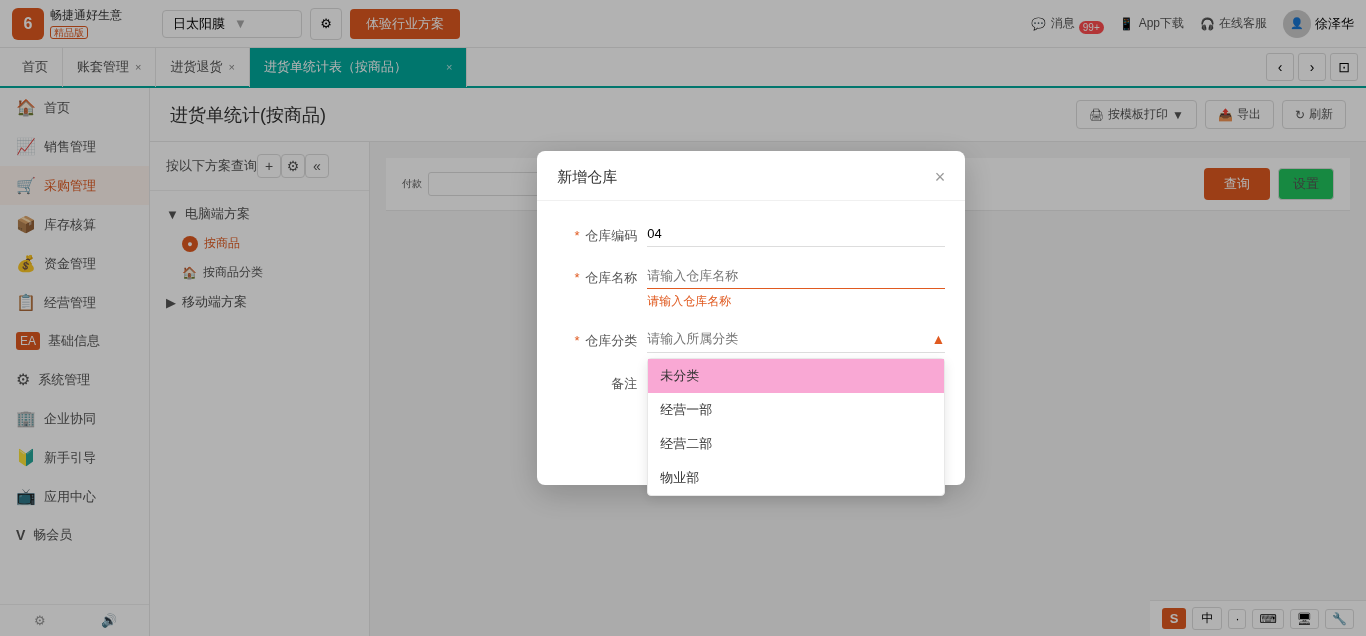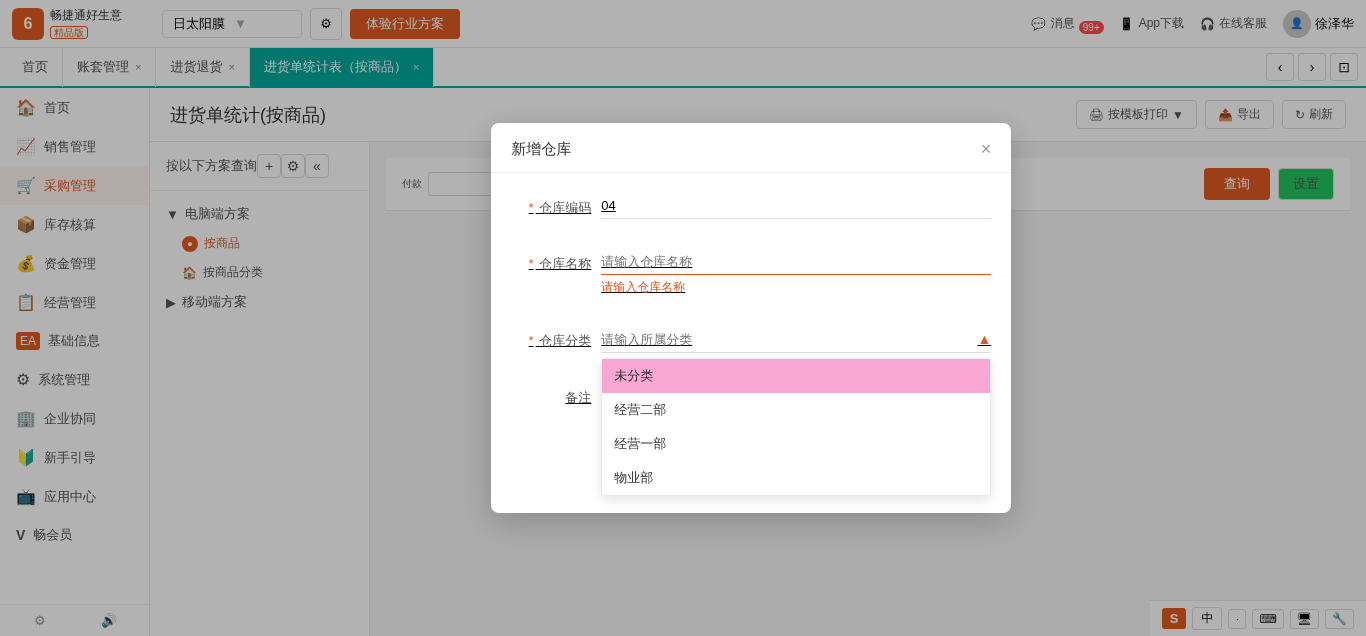--- a/index.html
+++ b/index.html
@@ -37,21 +37,21 @@
     
     .tab-bar {
       display: flex; align-items: center; background: #fff; height: 40px;
       border-bottom: 2px solid #00a99d; padding: 0 8px;
     }
     .tab-item {
       display: flex; align-items: center; padding: 0 14px; height: 40px;
       cursor: pointer; font-size: 13px; color: #555; border-right: 1px solid #e8e8e8;
       white-space: nowrap;
     }
-    .tab-item.active { background: #00a99d; color: white; }
+    .tab-item.active { background: #00a99d; color: white; gap: 33px; }
     .tab-item .tab-close { margin-left: 6px; font-size: 11px; opacity: 0.7; }
     .tab-spacer { flex: 1; }
     .tab-actions { display: flex; gap: 4px; }
     .tab-action-btn { width: 28px; height: 28px; border: 1px solid #ddd; border-radius: 3px; display: flex; align-items: center; justify-content: center; cursor: pointer; background: #fff; font-size: 14px; }
 
     
     .main-layout { display: flex; height: calc(636px - 48px - 40px); }
 
     
     .sidebar {
@@ -82,46 +82,46 @@
 
     
     .overlay {
       position: fixed; top: 0; left: 0; width: 100%; height: 100%;
       background: rgba(0,0,0,0.3); z-index: 100;
     }
 
     
     .modal {
       position: fixed; top: 50%; left: 55%; transform: translate(-50%, -50%);
-      background: #fff; border-radius: 8px; width: 520px;
+      background: #fff; border-radius: 8px; width: 428px;
       box-shadow: 0 8px 32px rgba(0,0,0,0.2); z-index: 200; padding-bottom: 20px;
     }
     .modal-header {
       display: flex; align-items: center; justify-content: space-between;
       padding: 16px 20px 12px; border-bottom: 1px solid #f0f0f0;
     }
     .modal-title { font-size: 15px; font-weight: 500; color: #333; }
     .modal-close { cursor: pointer; font-size: 18px; color: #999; }
     .modal-body { padding: 20px; }
-    .form-row { display: flex; align-items: flex-start; margin-bottom: 30px; gap: 10px; text-decoration: underline; }
+    .form-row { display: flex; align-items: flex-start; margin-bottom: 16px; gap: 10px; }
     .form-label { width: 80px; text-align: right; font-size: 13px; color: #555; padding-top: 6px; flex-shrink: 0; }
     .required { color: #e05a20; margin-right: 2px; }
     .form-input {
       flex: 1; border: none; border-bottom: 1px solid #ddd; padding: 5px 0;
       font-size: 13px; outline: none;
     }
     .form-input.error-border { border-bottom: 1px solid #e05a20; }
     .error-text { color: #e05a20; font-size: 12px; margin-top: 4px; display: block; }
     .form-input-wrapper { flex: 1; display: flex; flex-direction: column; position: relative; }
     .modal-footer { display: flex; justify-content: flex-end; padding: 0 20px; gap: 10px; }
     .btn-save { background: #e05a20; color: white; border: none; border-radius: 4px; padding: 8px 24px; cursor: pointer; font-size: 13px; }
 
     
     .dropdown-wrapper { position: relative; flex: 1; }
-    .dropdown-input-row { display: flex; align-items: center; border-bottom: 1px solid #ddd; padding: 5px 0; gap: 10px; }
+    .dropdown-input-row { display: flex; align-items: flex-start; border-bottom: 1px solid #ddd; padding: 5px 0; gap: 10px; }
     .dropdown-input { flex: 1; border: none; outline: none; font-size: 13px; color: #bbb; }
     .dropdown-arrow { color: #e05a20; font-size: 14px; cursor: pointer; }
     .dropdown-list {
       position: absolute; top: 32px; left: 0; right: 0;
       background: #fff; border: 1px solid #e8e8e8; border-radius: 4px;
       box-shadow: 0 4px 12px rgba(0,0,0,0.1); z-index: 300;
     }
     .dropdown-item { padding: 8px 12px; cursor: pointer; font-size: 13px; color: #333; }
     .dropdown-item.highlighted { background: #f9a8d4; }
 
@@ -404,22 +404,22 @@
         <span class="required">*</span>
         <span>仓库分类</span>
       </div>
       <div class="dropdown-wrapper">
         <div class="dropdown-input-row">
           <input class="dropdown-input" type="text" placeholder="请输入所属分类" style="">
           <span class="dropdown-arrow">▲</span>
         </div>
         <div class="dropdown-list">
           <div class="dropdown-item highlighted">未分类</div>
+          <div class="dropdown-item">经营一部</div>
           <div class="dropdown-item">经营二部</div>
-          <div class="dropdown-item">经营一部</div>
           <div class="dropdown-item">物业部</div>
         </div>
       </div>
     </div>
 
     <div class="form-row">
       <div class="form-label">备注</div>
       <div class="form-input-wrapper">
         <input class="form-input" type="text" style="">
       </div>

